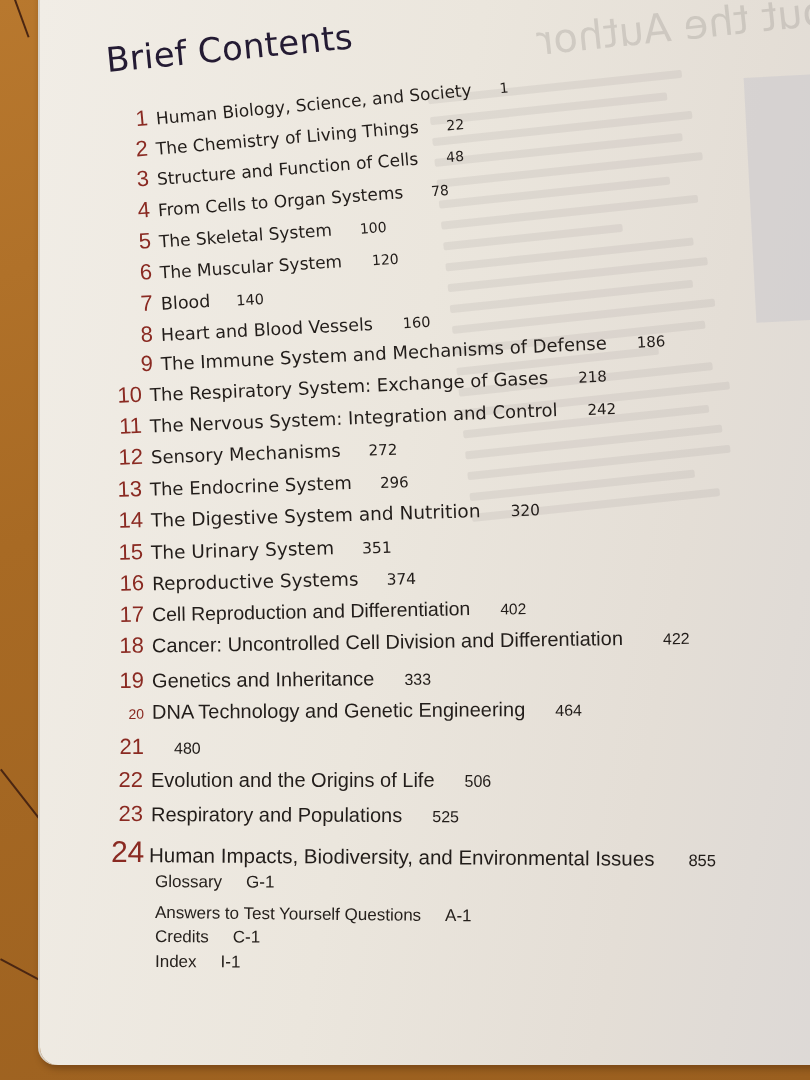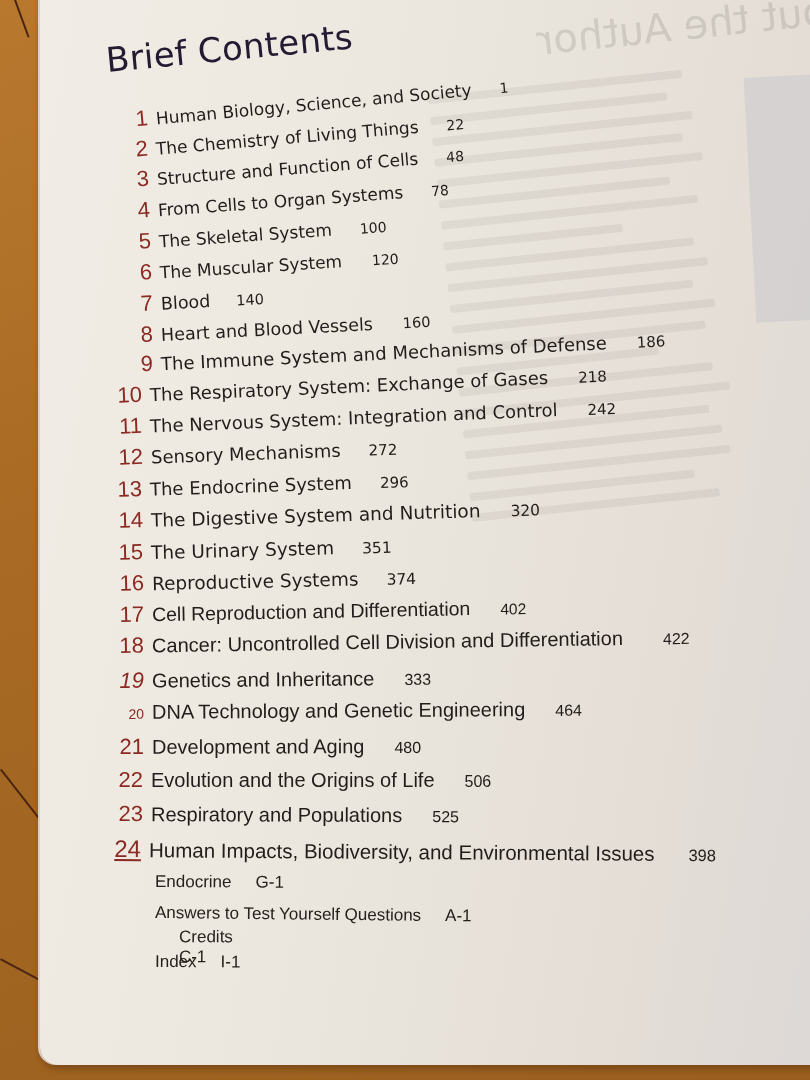--- a/index.html
+++ b/index.html
@@ -238,60 +238,59 @@
         <span class="ch-num" style="font-size: 22px; width: 30px;">17</span>
         <span class="ch-title" style="font-size: 19.5px; font-family: &quot;Liberation Sans&quot;, sans-serif;">Cell Reproduction and Differentiation</span>
         <span class="ch-page" style="font-size: 15.5px; margin-left: 30px; font-family: &quot;Liberation Sans&quot;, sans-serif;">402</span>
       </div>
       <div class="toc-row" style="top: 643px; left: 74px; transform: rotate(-0.9deg);">
         <span class="ch-num" style="font-size: 22px; width: 30px;">18</span>
         <span class="ch-title" style="font-size: 20px; font-family: &quot;Liberation Sans&quot;, sans-serif;">Cancer: Uncontrolled Cell Division and Differentiation</span>
         <span class="ch-page" style="font-size: 16px; margin-left: 40px; font-family: &quot;Liberation Sans&quot;, sans-serif;">422</span>
       </div>
       <div class="toc-row" style="top: 678px; left: 74px; transform: rotate(-0.6deg);">
-        <span class="ch-num" style="font-size: 22px; width: 30px; font-style: italic;">19</span>
+        <span class="ch-num" style="font-size: 22px; width: 30px;">19</span>
         <span class="ch-title" style="font-size: 20px; font-family: &quot;Liberation Sans&quot;, sans-serif;">Genetics and Inheritance</span>
         <span class="ch-page" style="font-size: 16px; margin-left: 30px; font-family: &quot;Liberation Sans&quot;, sans-serif;">333</span>
       </div>
       <div class="toc-row" style="top: 711px; left: 74px; transform: rotate(-0.4deg);">
         <span class="ch-num" style="font-size: 14px; width: 30px;">20</span>
         <span class="ch-title" style="font-size: 20px; font-family: &quot;Liberation Sans&quot;, sans-serif;">DNA Technology and Genetic Engineering</span>
         <span class="ch-page" style="font-size: 16px; margin-left: 30px; font-family: &quot;Liberation Sans&quot;, sans-serif;">464</span>
       </div>
       <div class="toc-row" style="top: 744px; left: 74px; transform: rotate(-0.2deg);">
         <span class="ch-num" style="font-size: 22px; width: 30px;">21</span>
-        <span class="ch-title" style="font-size: 20px; font-family: &quot;Liberation Sans&quot;, sans-serif;">Development and Aging</span>
         <span class="ch-page" style="font-size: 16px; margin-left: 30px; font-family: &quot;Liberation Sans&quot;, sans-serif;">480</span>
       </div>
       <div class="toc-row" style="top: 777px; left: 73px; transform: rotate(0deg);">
         <span class="ch-num" style="font-size: 22px; width: 30px;">22</span>
         <span class="ch-title" style="font-size: 20px; font-family: &quot;Liberation Sans&quot;, sans-serif;">Evolution and the Origins of Life</span>
         <span class="ch-page" style="font-size: 16px; margin-left: 30px; font-family: &quot;Liberation Sans&quot;, sans-serif;">506</span>
       </div>
       <div class="toc-row" style="top: 811px; left: 73px; transform: rotate(0.2deg);">
         <span class="ch-num" style="font-size: 22px; width: 30px;">23</span>
         <span class="ch-title" style="font-size: 20px; font-family: &quot;Liberation Sans&quot;, sans-serif;">Respiratory and Populations</span>
         <span class="ch-page" style="font-size: 16px; margin-left: 30px; font-family: &quot;Liberation Sans&quot;, sans-serif;">525</span>
       </div>
       <div class="toc-row" style="top: 845px; left: 71px; transform: rotate(0.4deg);">
-        <span class="ch-num" style="font-size: 24px; width: 30px; text-decoration: underline;">24</span>
+        <span class="ch-num" style="font-size: 30px; width: 30px;">24</span>
         <span class="ch-title" style="font-size: 20.5px; font-family: &quot;Liberation Sans&quot;, sans-serif;">Human Impacts, Biodiversity, and Environmental Issues</span>
-        <span class="ch-page" style="font-size: 16.5px; margin-left: 34px; font-family: &quot;Liberation Sans&quot;, sans-serif;">398</span>
+        <span class="ch-page" style="font-size: 16.5px; margin-left: 34px; font-family: &quot;Liberation Sans&quot;, sans-serif;">855</span>
       </div>
     </div>
   <div id="backmatter">
       <div class="toc-row back-row" style="top: 882px; left: 115px; transform: rotate(0.3deg);">
-        <span class="bm-title">Endocrine</span>
+        <span class="bm-title">Glossary</span>
         <span class="bm-page">G-1</span>
       </div>
       <div class="toc-row back-row" style="top: 913px; left: 115px; transform: rotate(0.6deg);">
         <span class="bm-title">Answers to Test Yourself Questions</span>
         <span class="bm-page">A-1</span>
       </div>
-      <div class="toc-row back-row" style="top: 937px; left: 115px; transform: rotate(0.3deg); flex-direction: column;">
+      <div class="toc-row back-row" style="top: 937px; left: 115px; transform: rotate(0.3deg);">
         <span class="bm-title">Credits</span>
         <span class="bm-page">C-1</span>
       </div>
       <div class="toc-row back-row" style="top: 962px; left: 115px; transform: rotate(0.3deg); text-align: right;">
         <span class="bm-title">Index</span>
         <span class="bm-page">I-1</span>
       </div>
     </div>
 
   <div class="folio" style="left:74px; top:1060px;margin-top:43px;">iv</div>

